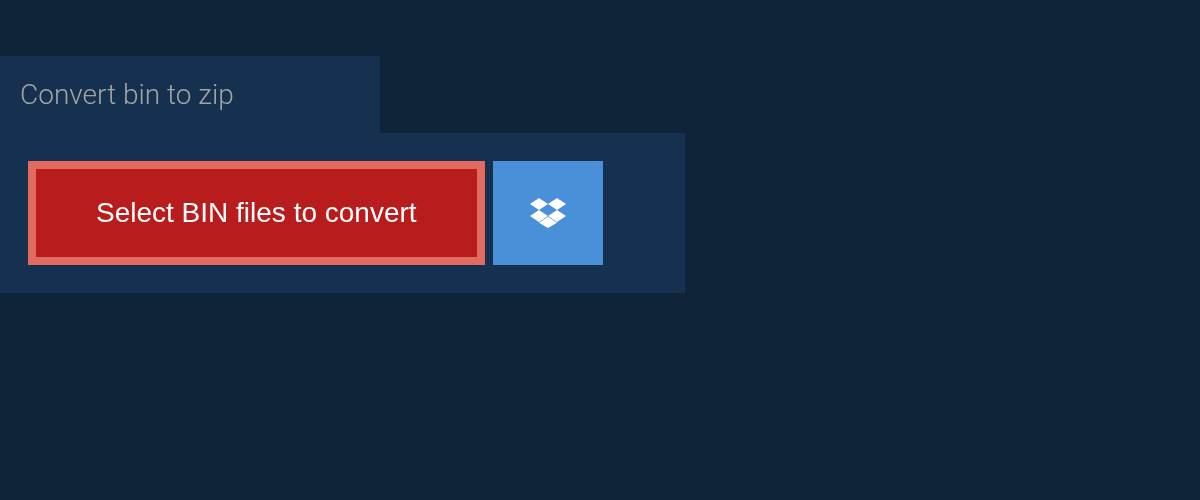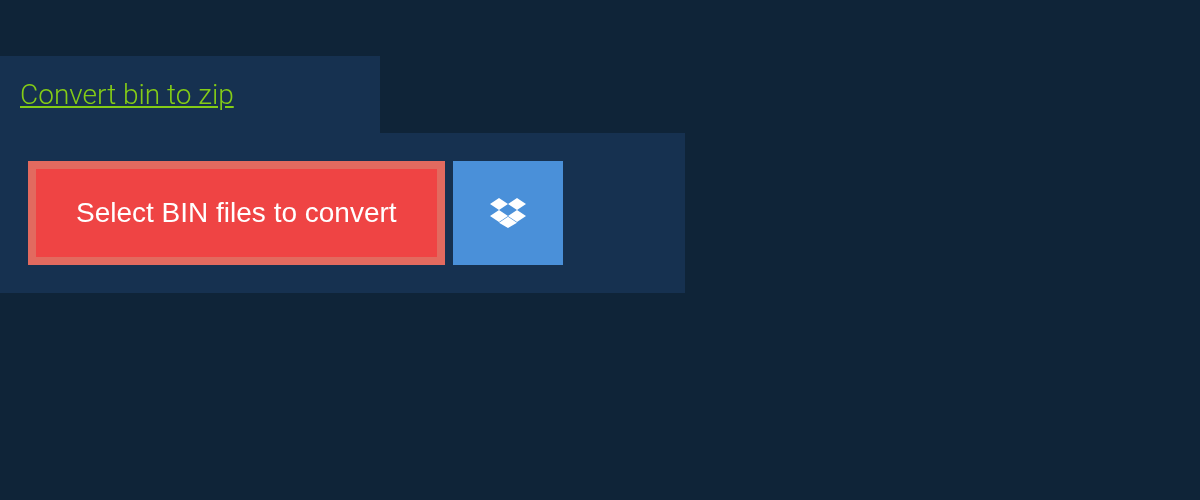--- a/index.html
+++ b/index.html
@@ -10,47 +10,46 @@
     body {
       width: 1200px;
       height: 500px;
       background: #0f2438;
       font-family: -apple-system, BlinkMacSystemFont, "Segoe UI", Roboto, sans-serif;
       overflow: hidden;
     }
     .tab-header {
       display: inline-block;
       background: #163150;
-      color: #84cc16;
+      color: #a3a3a3;
       font-size: 28px;
       font-weight: 300;
       padding: 22px 30px 22px 20px;
       margin-top: 56px;
       margin-left: 0;
       width: 380px;
-      text-decoration: underline;
     }
     .upload-panel {
       background: #163150;
       padding: 28px 18px 28px 28px;
       width: 685px;
       display: flex;
       align-items: stretch;
       gap: 0;
     }
     .select-button-wrapper {
       border: 8px solid #e26a5f;
       display: flex;
     }
     .select-button {
-      background: #ef4444;
+      background: #b91c1c;
       color: #ffffff;
       font-size: 28px;
       font-weight: 300;
-      padding: 28px 40px;
+      padding: 28px 60px;
       border: none;
       cursor: pointer;
       display: flex;
       align-items: center;
       justify-content: center;
       white-space: nowrap;
     }
     .dropbox-button {
       background: #4a90d9;
       border: none;

